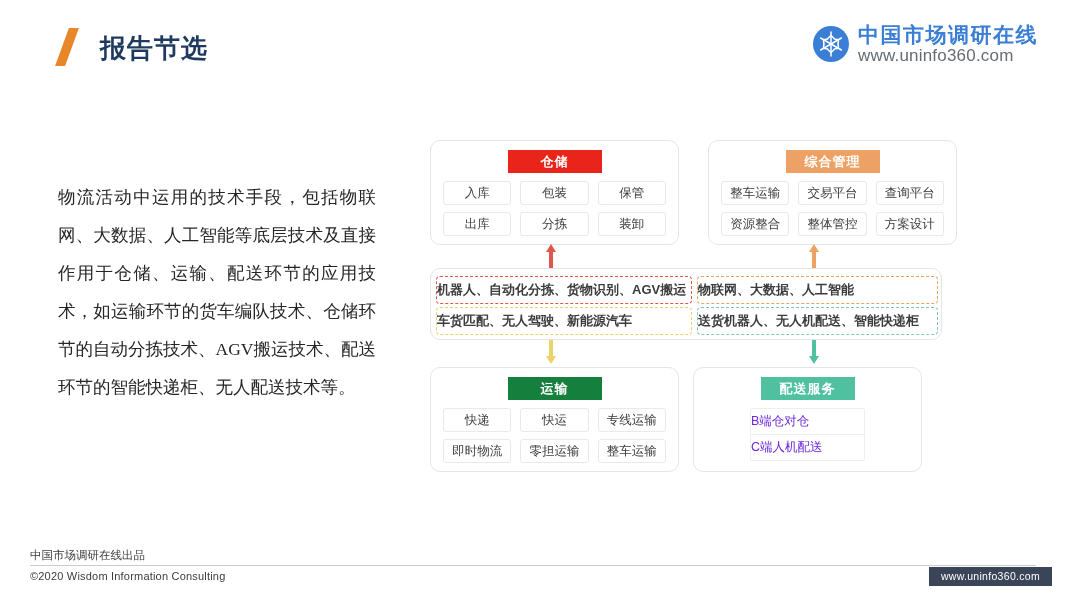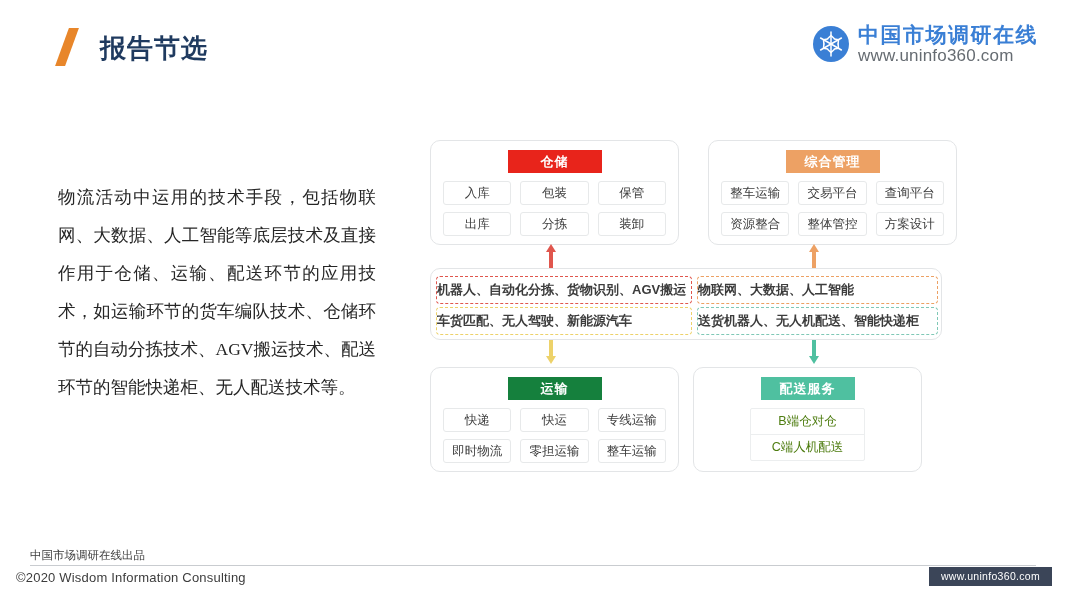--- a/index.html
+++ b/index.html
@@ -150,23 +150,23 @@
     position: absolute;
     left: 56px;
     right: 56px;
     top: 40px;
     border: 1px solid #eceeef;
     border-radius: 2px;
   }
   .stack-item {
     height: 25px;
     line-height: 25px;
-    text-align: center;
+    text-align: left;
     font-size: 12.5px;
-    color: #4d7c0f;
+    color: #6d28d9;
   }
   .stack-item + .stack-item { border-top: 1px solid #eceeef; }
 
   
   .mid-wrap {
     position: absolute;
     left: 0;
     top: 128px;
     width: 512px;
     height: 72px;
@@ -214,23 +214,23 @@
   }
   .footer-cn {
     position: absolute;
     left: 30px;
     top: 548px;
     font-size: 11.5px;
     color: #3c3c3c;
   }
   .footer-en {
     position: absolute;
-    left: 16px;
+    left: 30px;
     top: 570px;
-    font-size: 13px;
+    font-size: 11px;
     color: #3c3c3c;
     letter-spacing: 0.2px;
     text-align: right;
   }
   .footer-badge {
     position: absolute;
     right: 14px;
     top: 567px;
     height: 19px;
     line-height: 19px;

